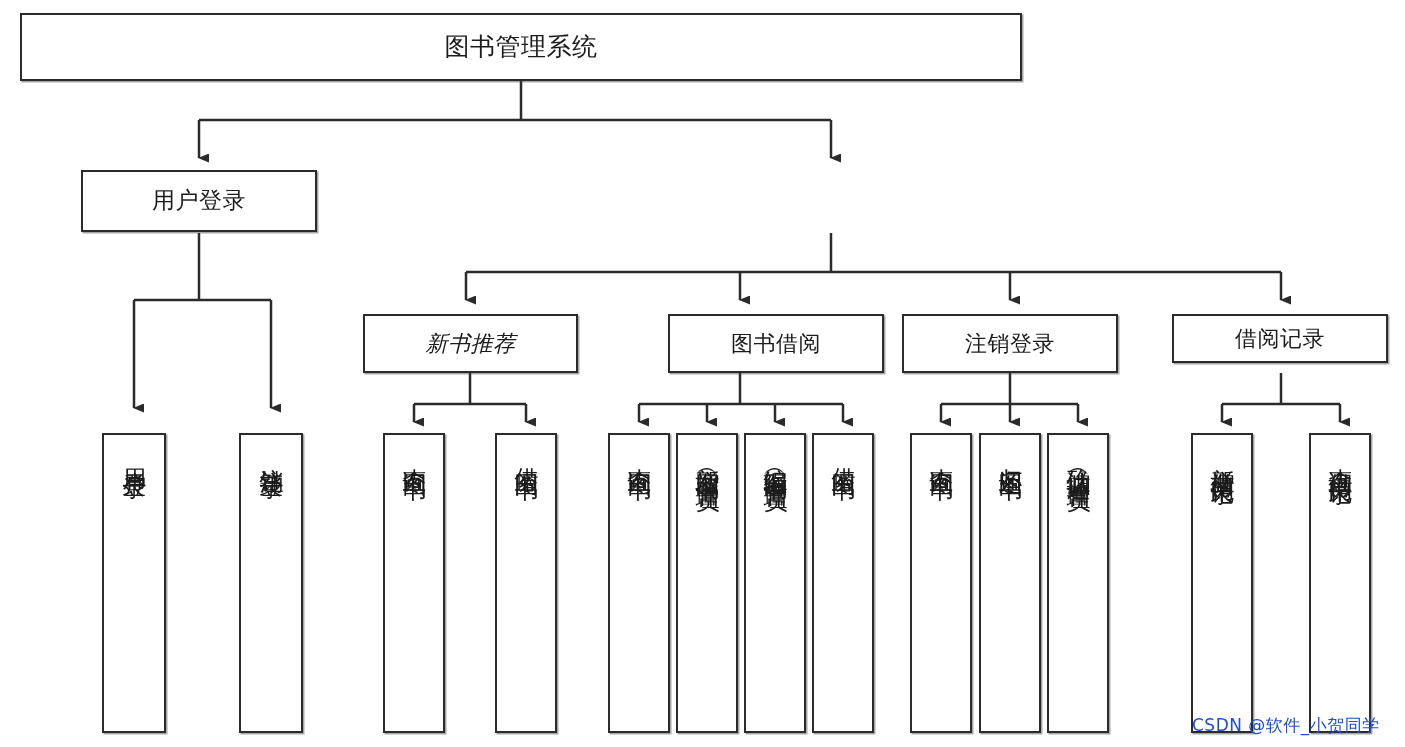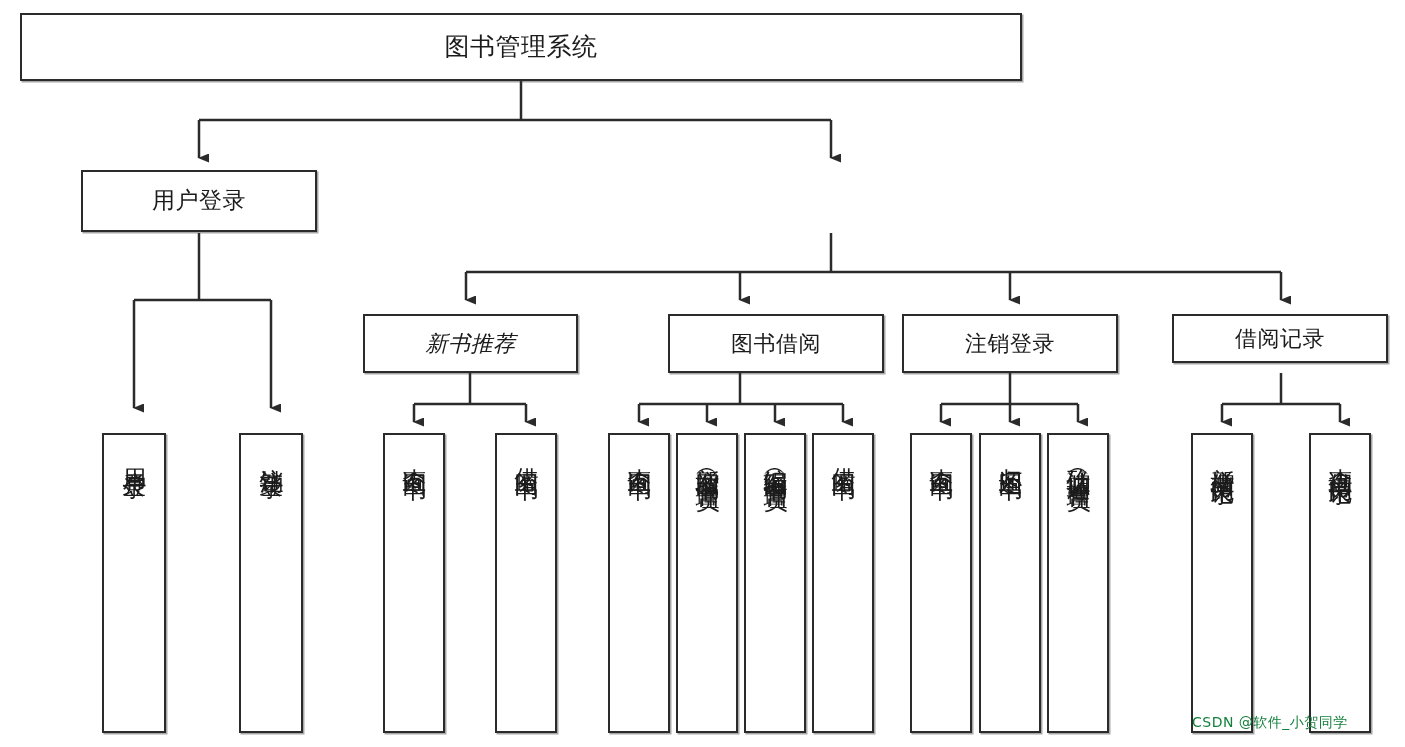--- a/index.html
+++ b/index.html
@@ -63,22 +63,22 @@
     font-size: 24px;
     line-height: 1.12;
     letter-spacing: 3px;
     white-space: nowrap;
   }
   
   #watermark {
     position: absolute;
     left: 1192px;
     top: 714px;
-    font-size: 14px;
-    color: #15803d;
+    font-size: 17px;
+    color: #1d4ed8;
     white-space: nowrap;
     letter-spacing: 0.5px;
     font-family: "DejaVu Sans", "Liberation Sans", sans-serif;
   }
 </style>
 </head>
 <body>
 
 <div id="canvas">
 

